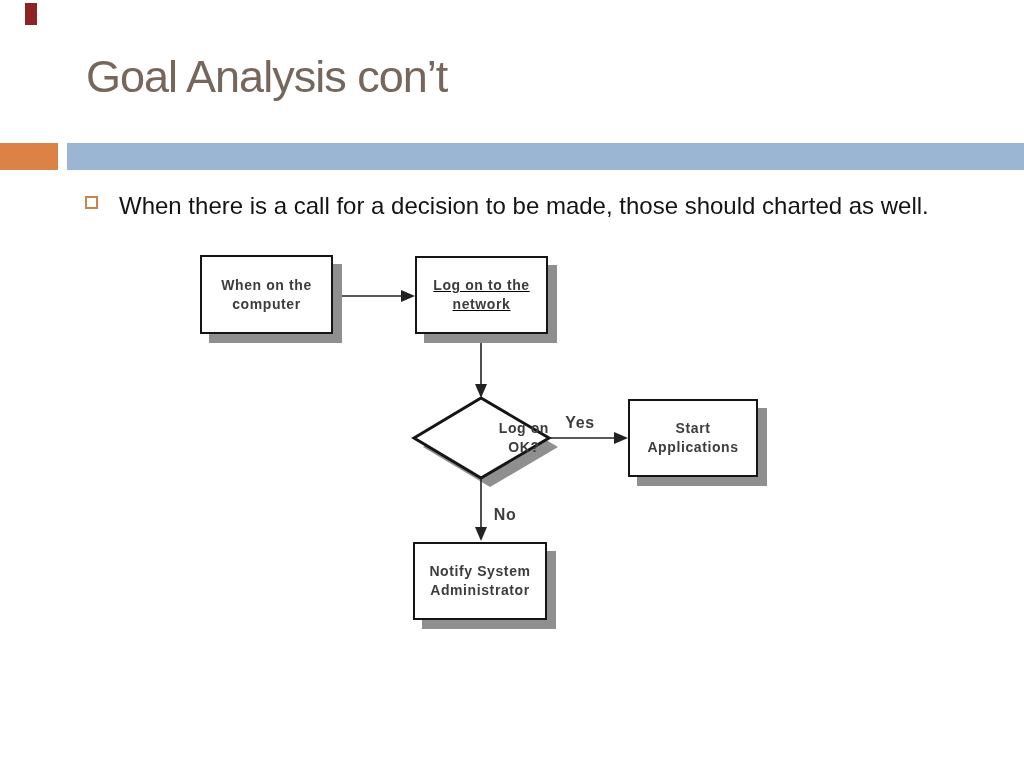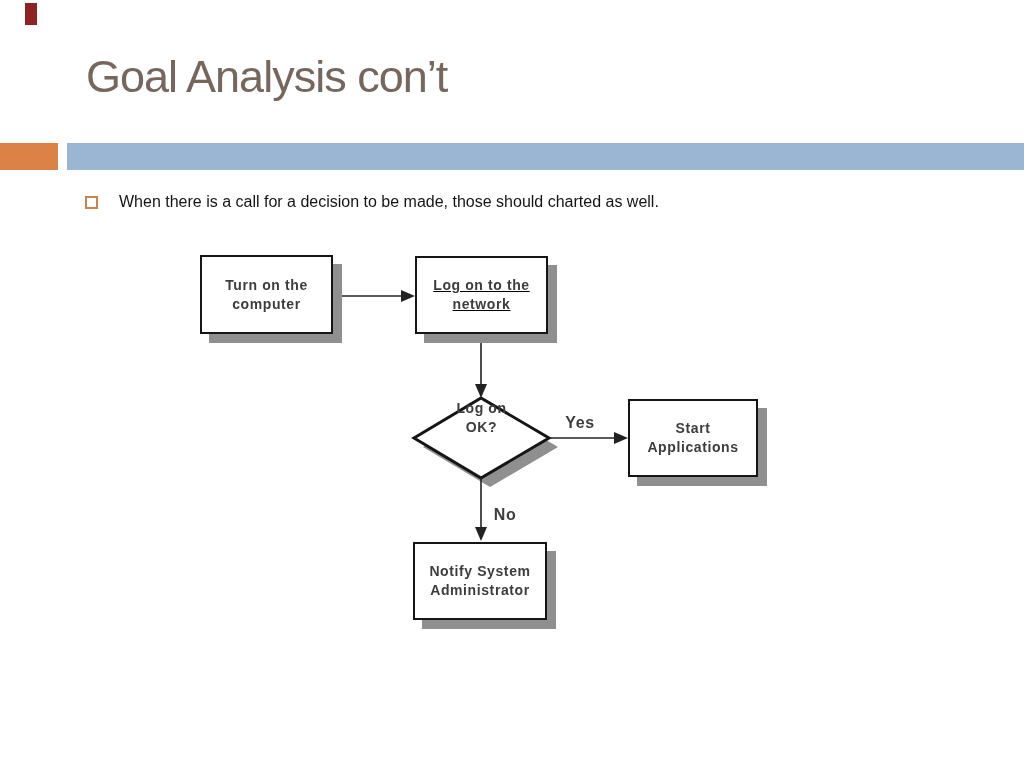--- a/index.html
+++ b/index.html
@@ -33,21 +33,21 @@
     background:var(--accent-blue,#9BB6D3);
   }
   
   .bullet-square{
     position:absolute;left:85px;top:196px;width:9px;height:9px;
     border:2px solid var(--bullet-marker,#C9854F);
     background:#ffffff;
   }
   .bullet-text{
     position:absolute;left:119px;top:192px;
-    font-size:16px;line-height:1.2;
+    font-size:24px;line-height:1.2;
     color:var(--body-text,#141414);
     white-space:nowrap;
   }
   
   .flow-svg{position:absolute;left:0;top:0;width:1024px;height:768px;}
   .flow-svg .shadow{fill:var(--flow-shadow,#8F8F8F);stroke:none;}
   .flow-svg .diamond{fill:#ffffff;stroke:var(--flow-border,#151515);stroke-width:3;}
   .flow-svg line{stroke:var(--flow-line,#222222);stroke-width:1.6;}
   .flow-svg .head{fill:var(--flow-line,#222222);stroke:none;}
   .node{
@@ -58,22 +58,22 @@
     display:flex;align-items:center;justify-content:center;
   }
   .node-label,.diamond-label{
     font-size:14px;font-weight:700;line-height:19px;
     letter-spacing:0.6px;
     color:var(--flow-text,#3D3D3D);
     text-align:center;
     white-space:pre-line;
   }
   .diamond-label-wrap{
-    position:absolute;left:414px;top:378px;width:135px;height:80px;
-    display:flex;align-items:center;justify-content:center;
+    position:absolute;left:414px;top:398px;width:135px;height:80px;
+    display:flex;align-items:center;justify-content:flex-end;
   }
   .node-turn-on   {left:200px;top:255px;width:133px;height:79px;}
   .node-log-on    {left:415px;top:256px;width:133px;height:78px;text-decoration:underline;}
   .node-start     {left:628px;top:399px;width:130px;height:78px;}
   .node-notify    {left:413px;top:542px;width:134px;height:78px;}
   .edge-label{
     position:absolute;
     font-size:16px;font-weight:700;letter-spacing:0.6px;
     color:var(--flow-text,#3D3D3D);
     text-align:center;
@@ -109,21 +109,21 @@
     <polygon class="head" points="481,398 475,384 487,384"></polygon>
 
     <line x1="549" y1="438" x2="614" y2="438"></line>
     <polygon class="head" points="628,438 614,432 614,444"></polygon>
 
     <line x1="481" y1="478" x2="481" y2="528"></line>
     <polygon class="head" points="481,541 475,527 487,527"></polygon>
   </svg>
 
   <div class="node node-turn-on">
-    <span class="node-label">Turn on the
+    <span class="node-label">When on the
 computer</span>
   </div>
 
   <div class="node node-log-on">
     <span class="node-label">Log on to the
 network</span>
   </div>
 
   <div class="diamond-label-wrap">
     <span class="diamond-label">Log on

